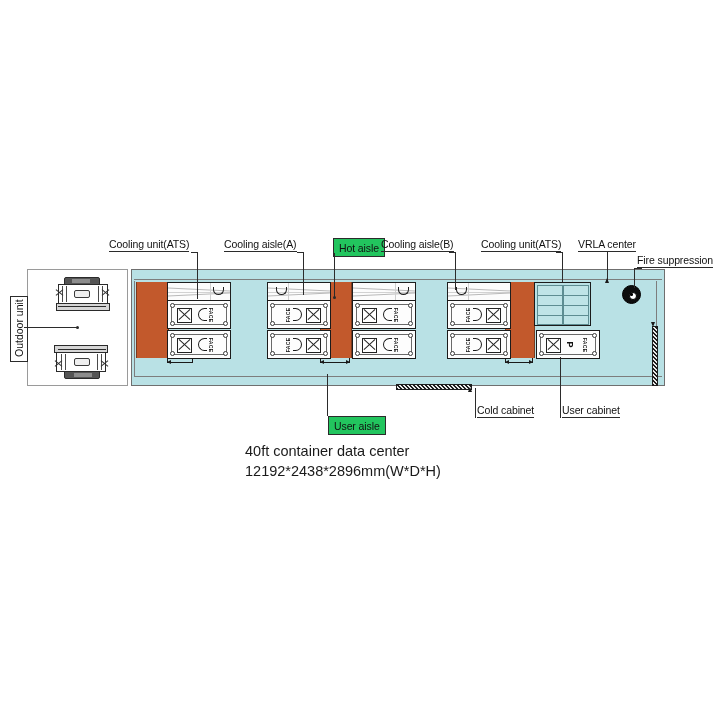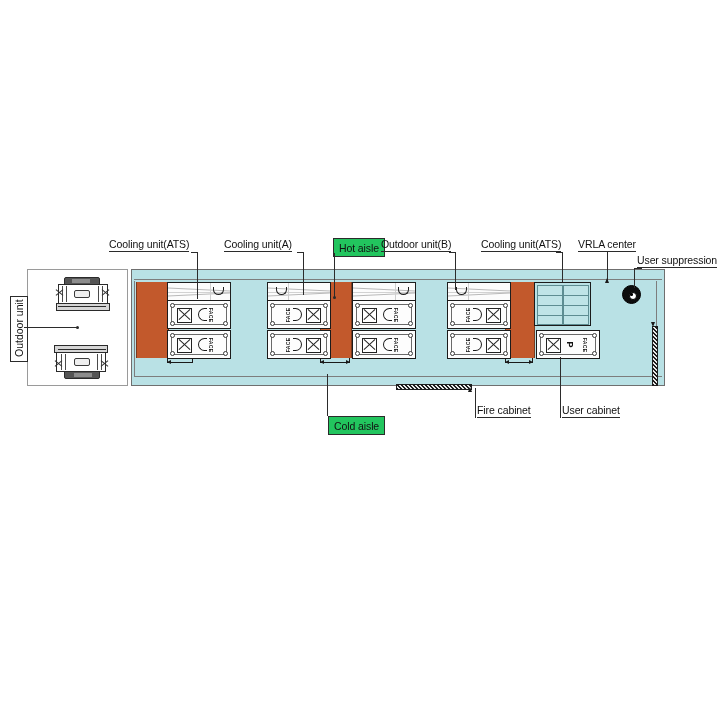--- a/index.html
+++ b/index.html
@@ -333,47 +333,51 @@
   <div class="dimline" style="left:505px;top:362px;width:28px;"></div>
   <div class="dimarrL" style="left:505px;top:360px;"></div>
   <div class="dimarrR" style="left:529px;top:360px;"></div>
   <div class="dimtick" style="left:505px;top:358px;"></div>
   <div class="dimtick" style="left:532px;top:358px;"></div>
 
   <div class="lbl lbl-u" style="left:109px;top:238px;">Cooling unit(ATS)</div>
   <div class="lead lead-h" style="left:191px;top:252px;width:7px;"></div>
   <div class="lead lead-v" style="left:197px;top:252px;height:47px;"></div>
 
-  <div class="lbl lbl-u" style="left:224px;top:238px;">Cooling unit(A)</div>
+  <div class="lbl lbl-u" style="left:224px;top:238px;">Cooling aisle(A)</div>
   <div class="lead lead-h" style="left:297px;top:252px;width:7px;"></div>
   <div class="lead lead-v" style="left:303px;top:252px;height:43px;"></div>
 
   <div class="lbl lbl-box" style="left:311px;top:238px;">Hot aisle</div>
   <div class="lead lead-v" style="left:334px;top:253px;height:45px;"></div>
   <div class="dot" style="left:332.5px;top:296px;"></div>
 
-  <div class="lbl lbl-u" style="left:381px;top:238px;">Outdoor unit(B)</div>
+  <div class="lbl lbl-u" style="left:381px;top:238px;">Cooling aisle(B)</div>
   <div class="lead lead-h" style="left:449px;top:252px;width:7px;"></div>
   <div class="lead lead-v" style="left:455px;top:252px;height:38px;"></div>
 
   <div class="lbl lbl-u" style="left:481px;top:238px;">Cooling unit(ATS)</div>
   <div class="lead lead-h" style="left:556px;top:252px;width:7px;"></div>
   <div class="lead lead-v" style="left:562px;top:252px;height:30px;"></div>
 
   <div class="lbl lbl-u" style="left:578px;top:238px;">VRLA center</div>
   <div class="lead lead-v" style="left:607px;top:252px;height:30px;"></div>
   <div class="arrowhead" style="left:604.5px;top:278px;transform:rotate(180deg);"></div>
 
-  <div class="lbl lbl-u" style="left:637px;top:254px;">User suppression</div>
+  <div class="lbl lbl-u" style="left:637px;top:254px;">Fire suppression</div>
   <div class="lead lead-h" style="left:634px;top:268px;width:8px;"></div>
   <div class="lead lead-v" style="left:634px;top:268px;height:20px;"></div>
 
-  <div class="lbl lbl-box" style="left:306px;top:416px;">Cold aisle</div>
+  <div class="lbl lbl-box" style="left:306px;top:416px;">User aisle</div>
   <div class="lead lead-v" style="left:327px;top:374px;height:42px;"></div>
 
-  <div class="lbl lbl-u" style="left:477px;top:404px;">Fire cabinet</div>
+  <div class="lbl lbl-u" style="left:477px;top:404px;">Cold cabinet</div>
   <div class="lead lead-v" style="left:475px;top:388px;height:30px;"></div>
 
   <div class="lbl lbl-u" style="left:562px;top:404px;">User cabinet</div>
   <div class="lead lead-v" style="left:560px;top:357px;height:61px;"></div>
 
+  <div id="caption">
+    <div>40ft container data center</div>
+    <div>12192*2438*2896mm(W*D*H)</div>
+  </div>
 
 </div>
 
 </body></html>

